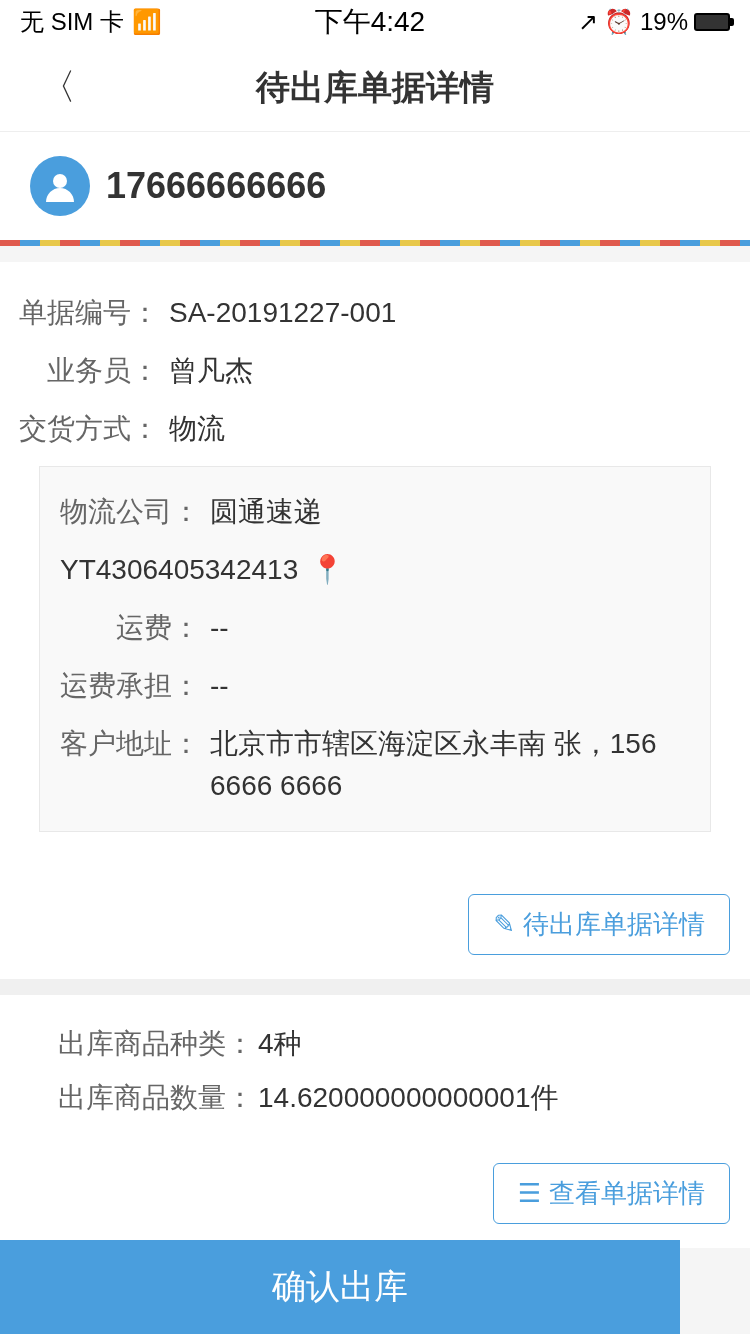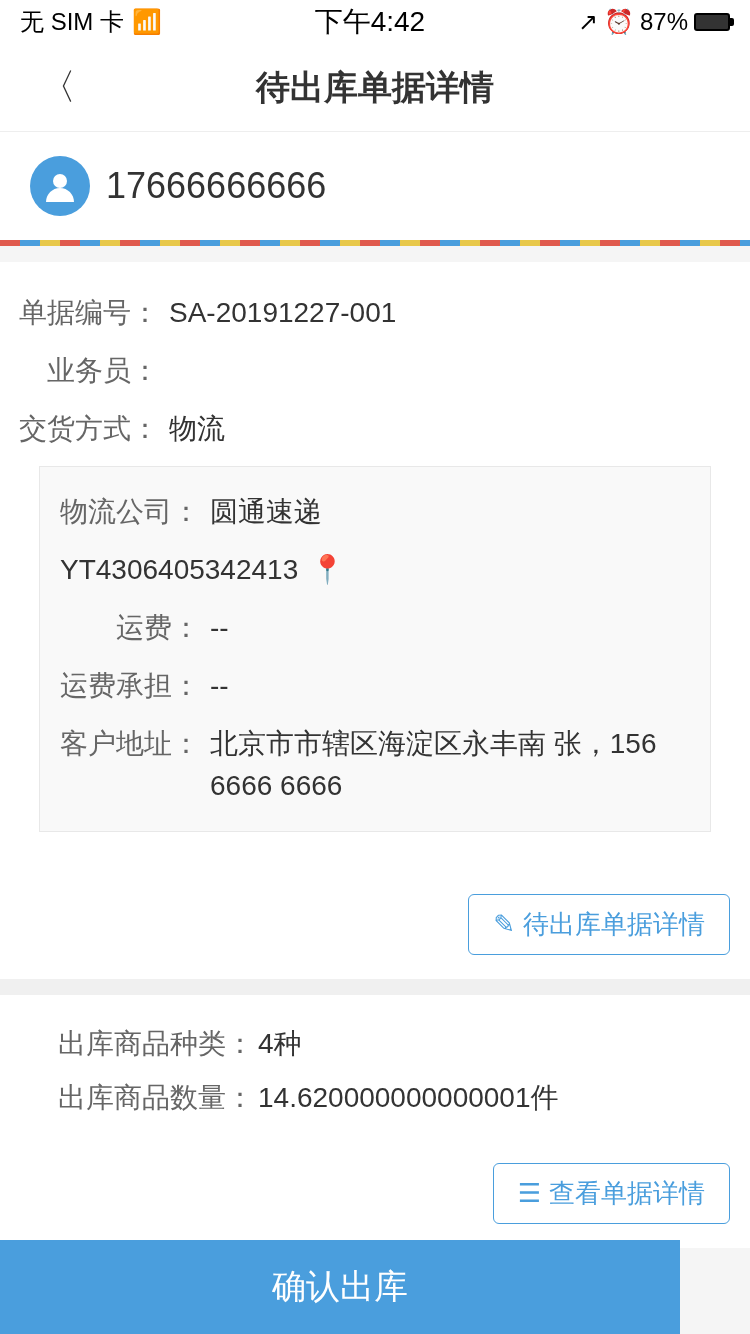--- a/index.html
+++ b/index.html
@@ -86,21 +86,21 @@
       width: 60px; height: 60px;
       border-radius: 50%;
       background: #4a9edd;
       display: flex; align-items: center; justify-content: center;
       color: #fff;
       font-size: 32px;
       flex-shrink: 0;
     }
     .customer-phone {
       font-size: 36px;
-      font-weight: 400;
+      font-weight: 700;
       color: #333;
     }
 
     
     .dashed-divider {
       width: 100%;
       height: 6px;
       background: repeating-linear-gradient(
         to right,
         #e05a4e 0px, #e05a4e 20px,
@@ -265,21 +265,21 @@
 
 <div class="status-bar">
   <div class="status-left">
     <span>无 SIM 卡</span>
     <span>📶</span>
   </div>
   <div class="status-center">下午4:42</div>
   <div class="status-right">
     <span>↗</span>
     <span>⏰</span>
-    <span>87%</span>
+    <span>19%</span>
     <span class="battery-icon"></span>
   </div>
 </div>
 
 <div class="nav-bar">
   <span class="nav-back">〈</span>
   <span class="nav-title">待出库单据详情</span>
 </div>
 
 <div class="customer-section">
@@ -294,20 +294,21 @@
 
 <div class="dashed-divider"></div>
 
 <div class="info-section">
   <div class="info-row">
     <span class="info-label">单据编号：</span>
     <span class="info-value">SA-20191227-001</span>
   </div>
   <div class="info-row">
     <span class="info-label">业务员：</span>
+    <span class="info-value">曾凡杰</span>
   </div>
   <div class="info-row">
     <span class="info-label">交货方式：</span>
     <span class="info-value">物流</span>
   </div>
 
   <div class="logistics-card">
     <div class="logistics-row">
       <span class="logistics-label">物流公司：</span>
       <span class="logistics-value">圆通速递</span>

